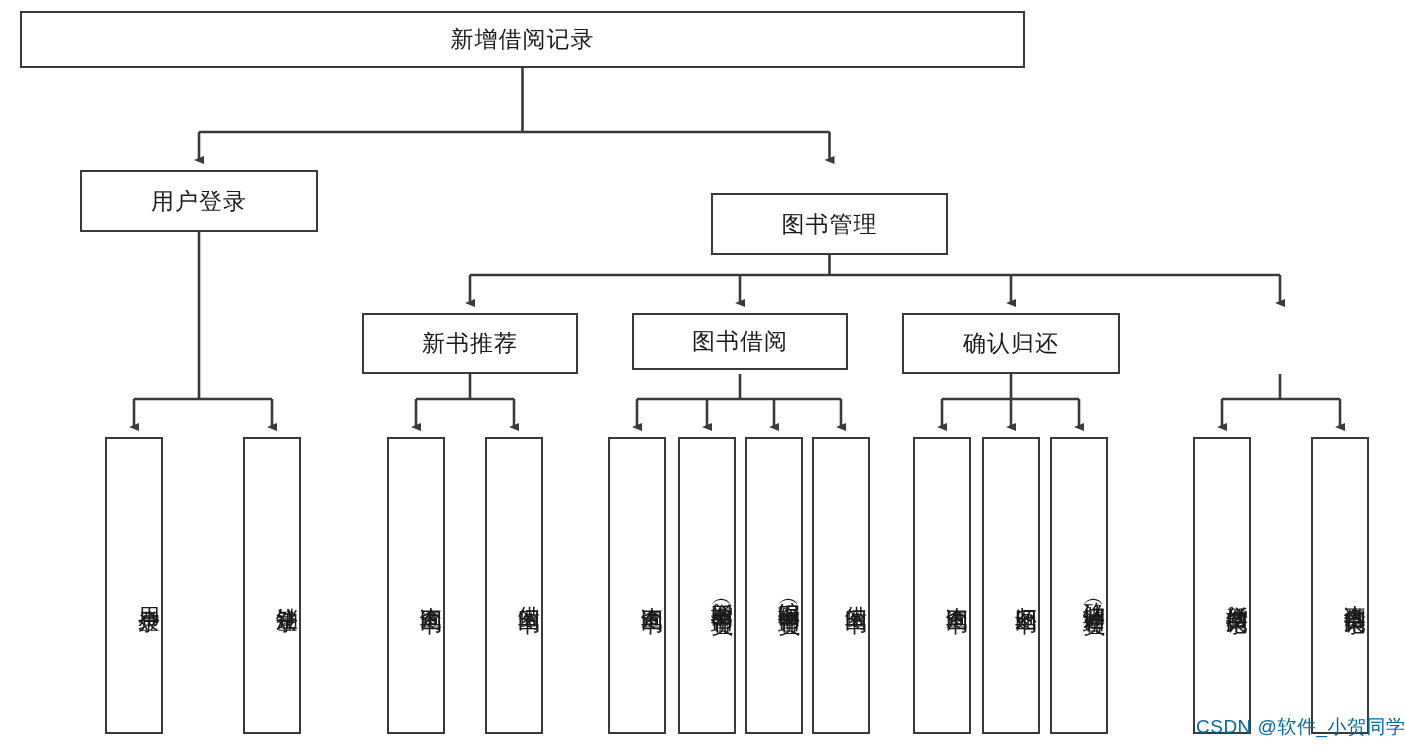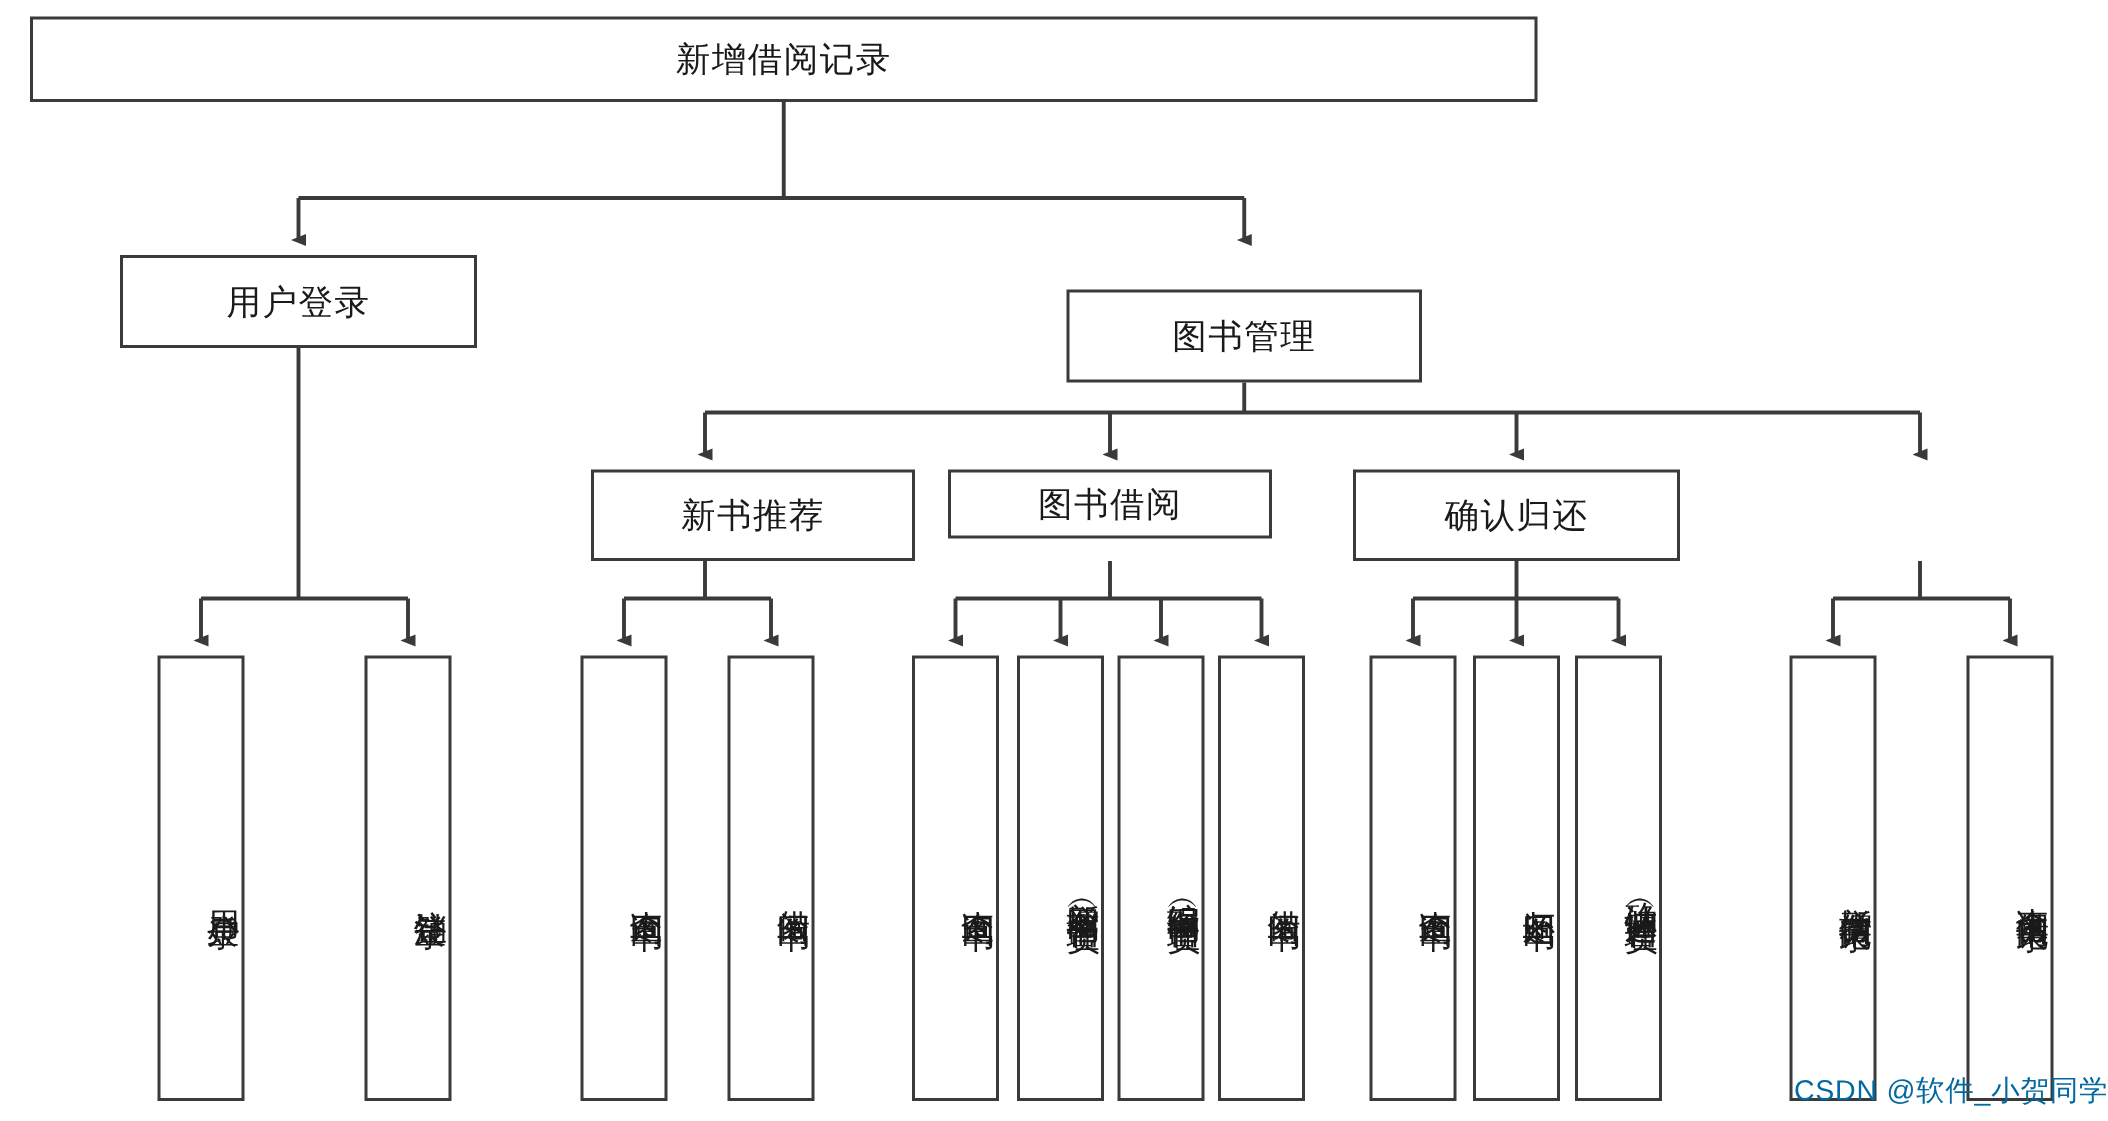--- a/index.html
+++ b/index.html
@@ -113,24 +113,24 @@
     <span class="label">新增借阅记录</span>
   </div>
 
   <div class="node horiz" style="left: 80px; top: 170px; width: 238px; height: 62px;">
     <span class="label">用户登录</span>
   </div>
   <div class="node horiz" style="left: 711px; top: 170px; width: 237px; height: 62px; margin-top: 23px;">
     <span class="label">图书管理</span>
   </div>
 
-  <div class="node horiz" style="left: 362px; top: 313px; width: 216px; height: 61px; margin-left: 32px;">
+  <div class="node horiz" style="left: 362px; top: 313px; width: 216px; height: 61px;">
     <span class="label">新书推荐</span>
   </div>
-  <div class="node horiz" style="left: 632px; top: 313px; width: 216px; height: 46px;">
+  <div class="node horiz" style="left: 632px; top: 313px; width: 216px; height: 57px;">
     <span class="label">图书借阅</span>
   </div>
   <div class="node horiz" style="left: 902px; top: 313px; width: 218px; height: 61px;">
     <span class="label">确认归还</span>
   </div>
 
   <div class="node vert" style="left: 105px; top: 437px; width: 58px; height: 297px;">
     <span class="label">用户登录</span>
   </div>
   <div class="node vert" style="left: 243px; top: 437px; width: 58px; height: 297px;">

